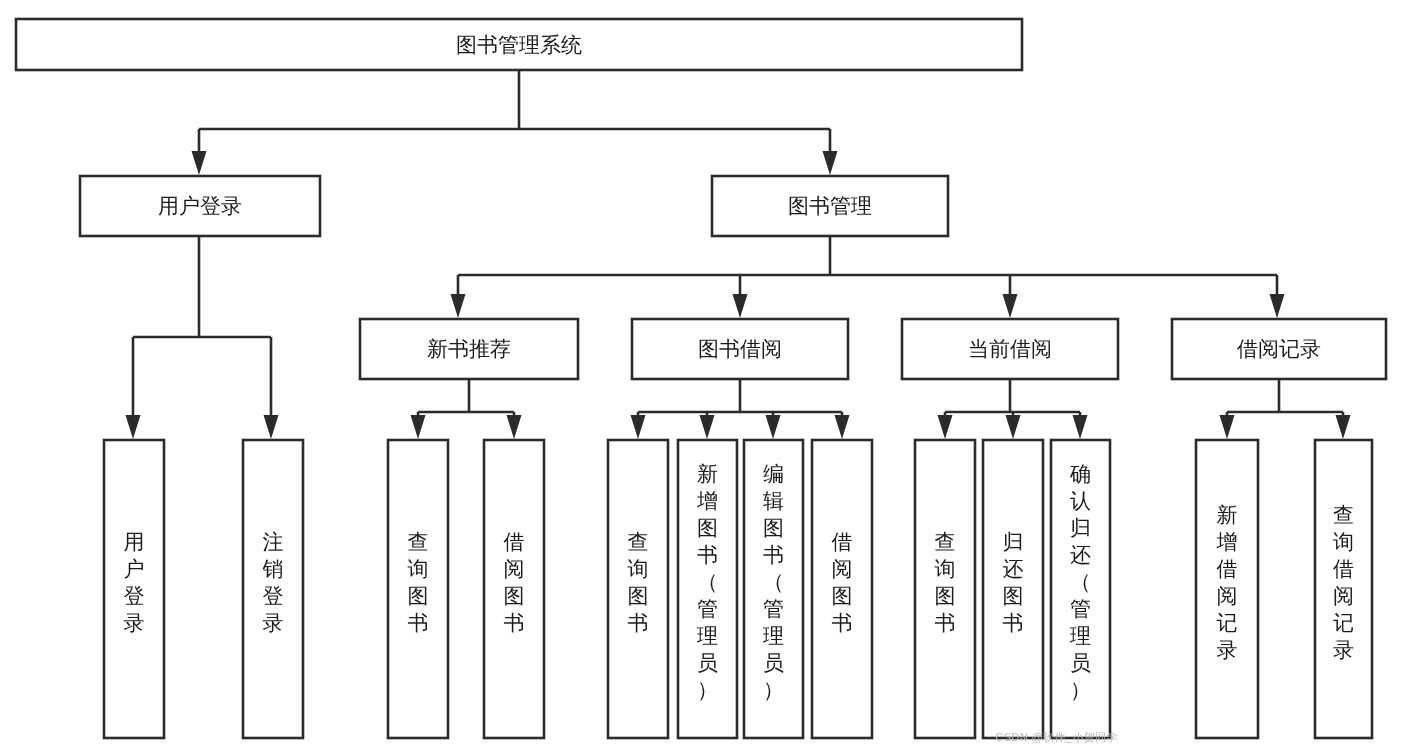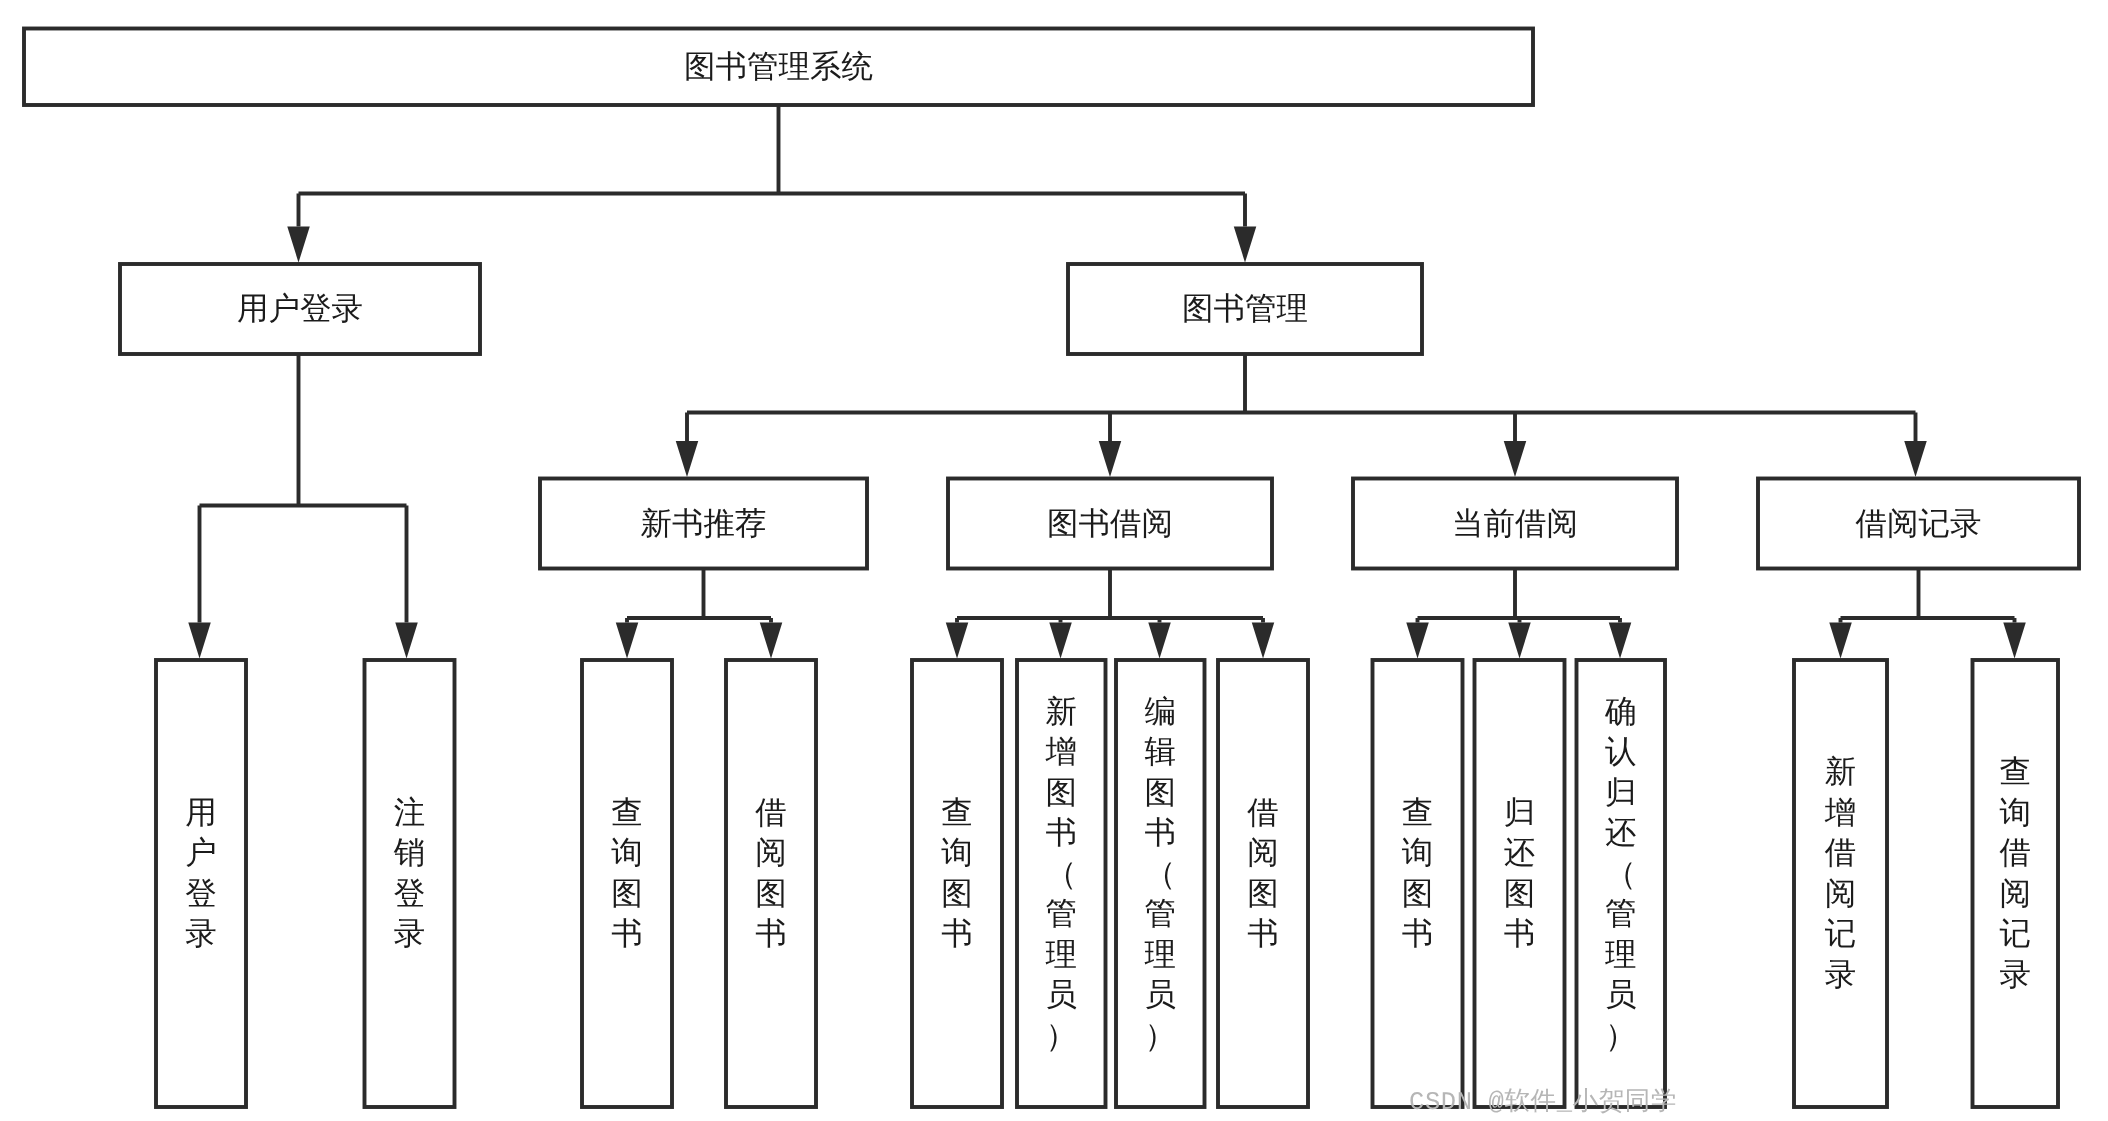--- a/index.html
+++ b/index.html
@@ -51,22 +51,22 @@
   .node-label-v {
     font-family: "DejaVu Sans", "Liberation Sans", sans-serif;
     font-size: 21px;
     fill: #1b1b1b;
     text-anchor: middle;
   }
   .watermark {
     position: absolute;
     right: 12px;
     bottom: 6px;
-    font-family: Liberation Mono, monospace;
-    font-size: 17px;
+    font-family: Liberation Sans, sans-serif;
+    font-size: 11px;
     color: #b6b6b6;
     white-space: nowrap;
     pointer-events: none;
     letter-spacing: 0.4px;
   }
 </style>
 </head>
 <body>
 
 <div id="diagram-root">

